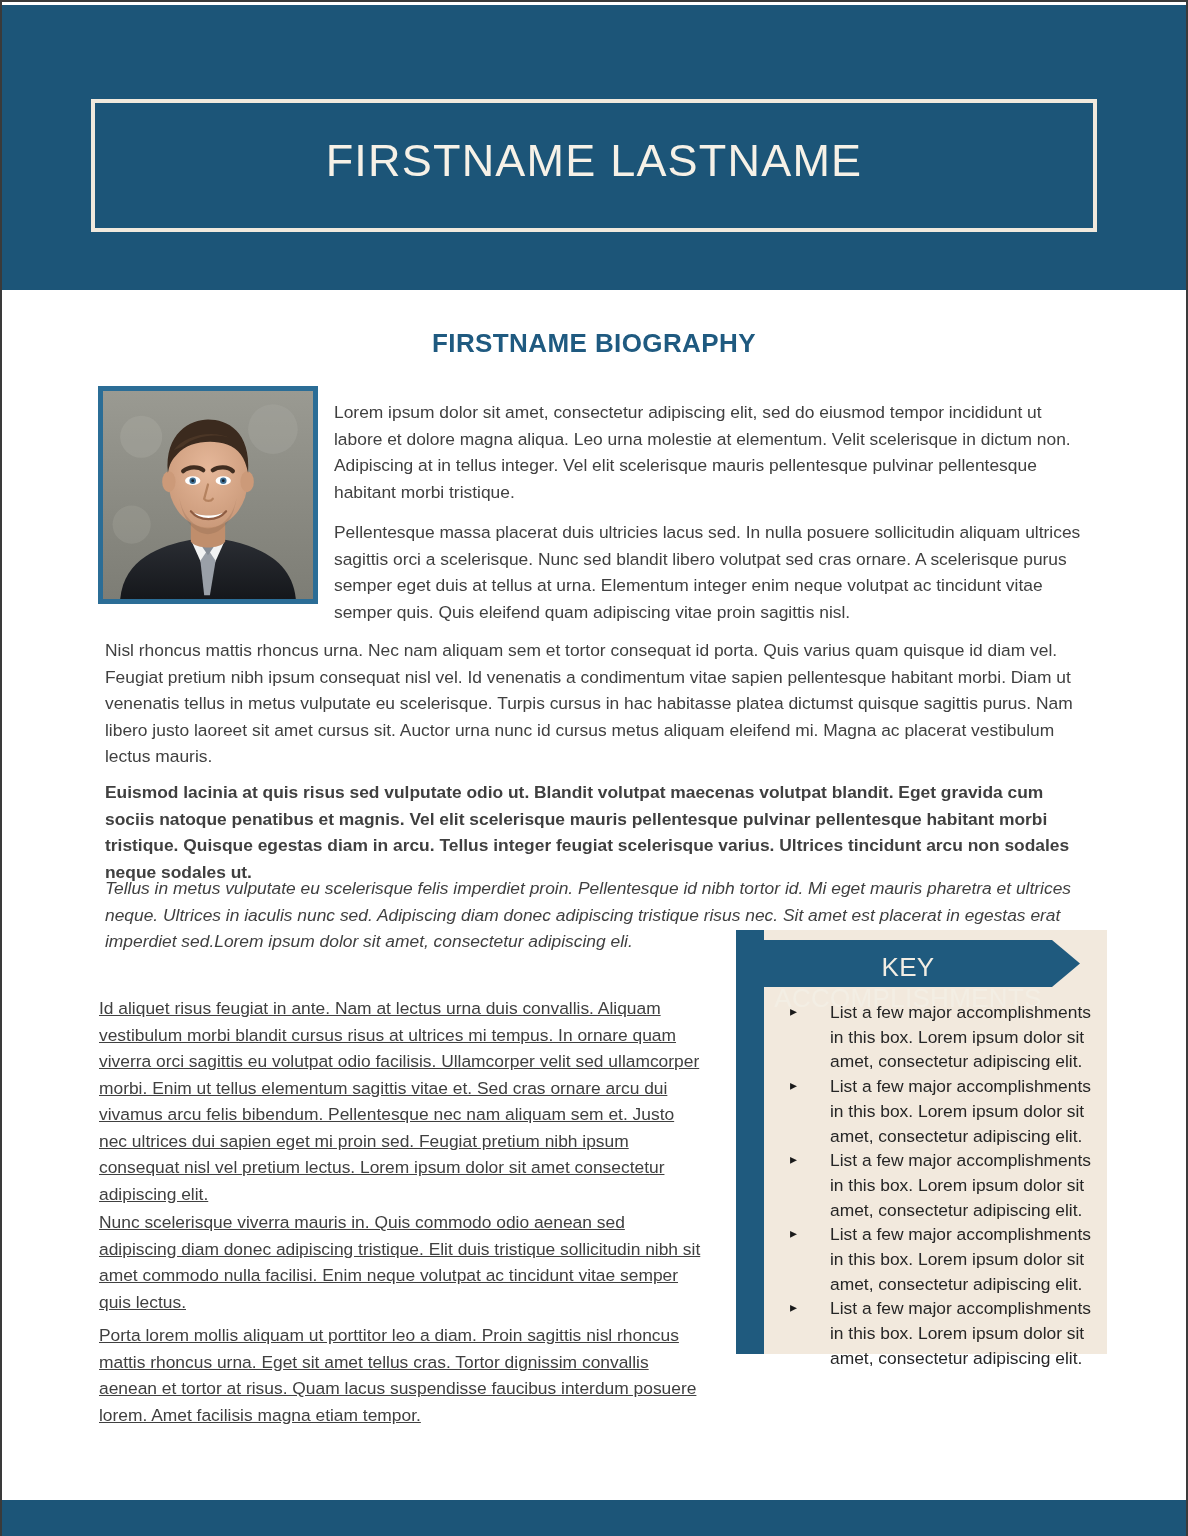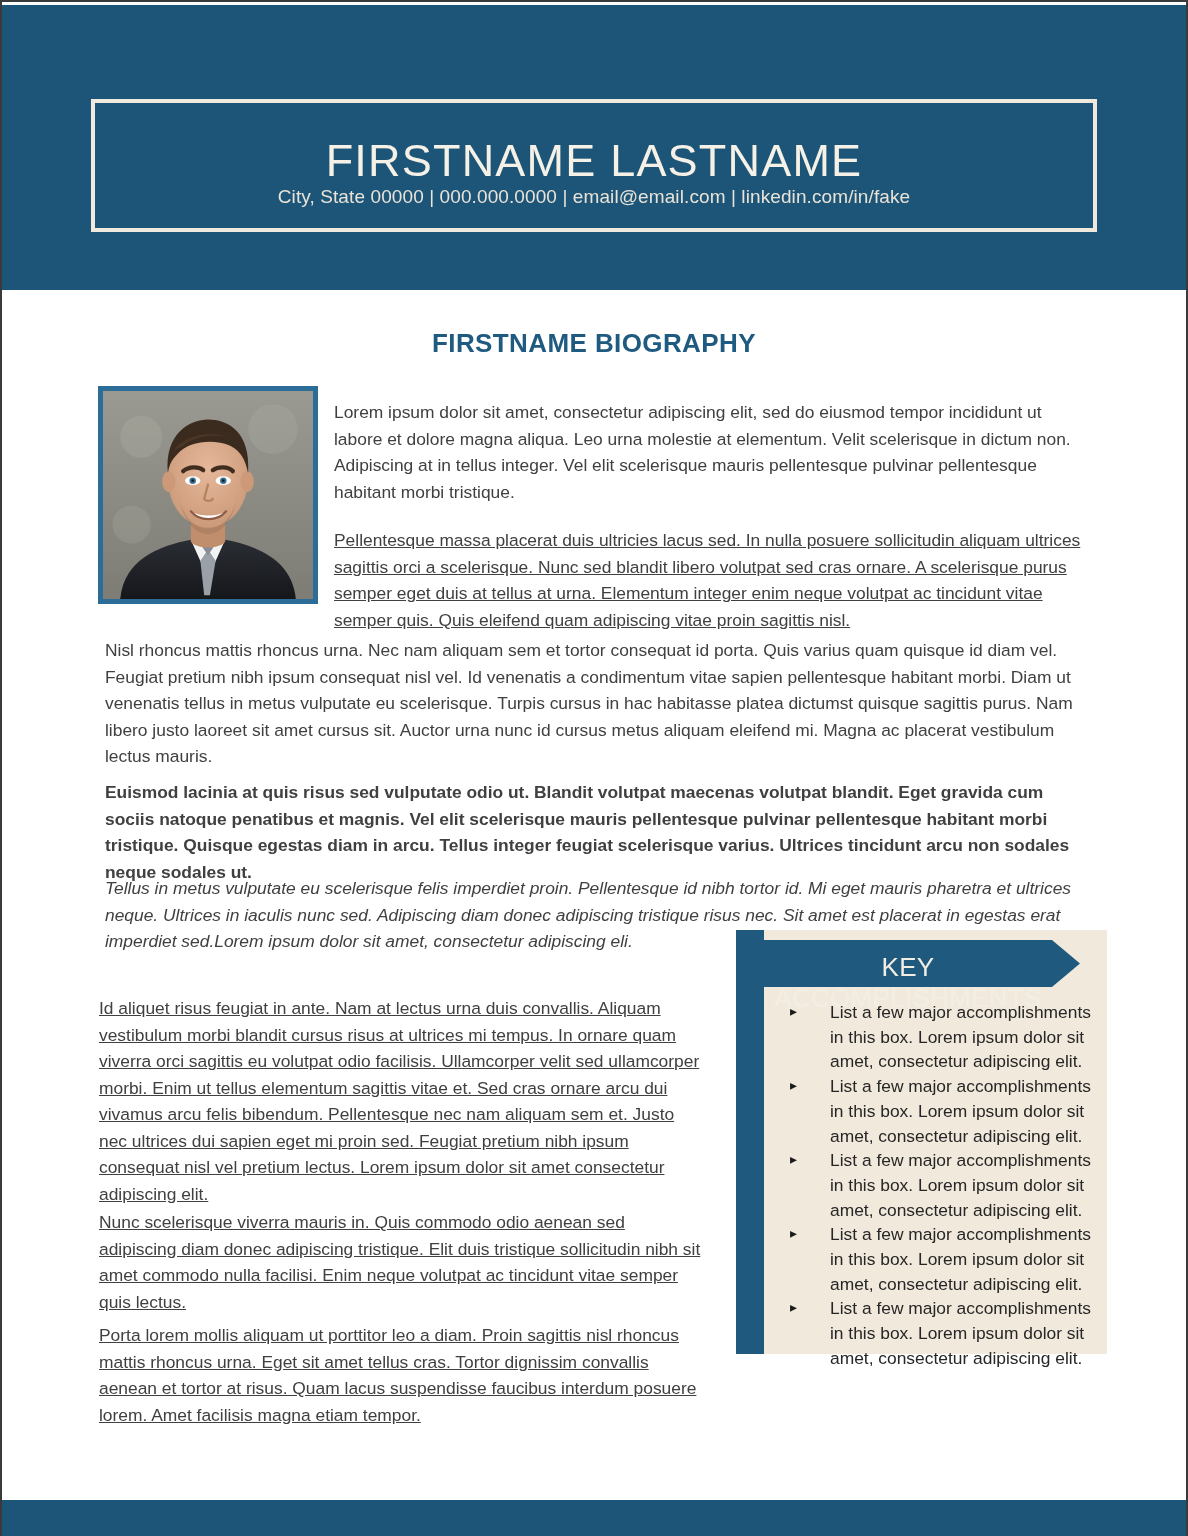--- a/index.html
+++ b/index.html
@@ -104,21 +104,21 @@
     font-size: 17.4px;
     line-height: 1.52;
     text-align: left;
   }
   .para-top {
     position: absolute;
     left: 332px;
     width: 748px;
   }
   .p1 { top: 92px; }
-  .p2 { top: 220px; text-decoration: underline; }
+  .p2 { top: 212px; }
 
   .para-full {
     position: absolute;
     left: 103px;
     width: 985px;
   }
   .p3 { top: 330px; }
   .p4 { top: 472px; font-weight: bold; }
   .p5 { top: 568px; font-style: italic; }
 
@@ -203,21 +203,20 @@
   }
 </style>
 </head>
 <body>
 
 <div class="page">
 
   <div class="header-band">
     <div class="header-frame">
       <div class="header-name">FIRSTNAME LASTNAME</div>
-      <div class="header-contact">City, State 00000 | 000.000.0000 | email@email.com | linkedin.com/in/fake</div>
     </div>
   </div>
 
   <div class="content">
 
     <div class="section-title">FIRSTNAME BIOGRAPHY</div>
 
     <div class="photo">
       <svg viewBox="0 0 220 218" preserveAspectRatio="xMidYMid slice">
         <defs>

